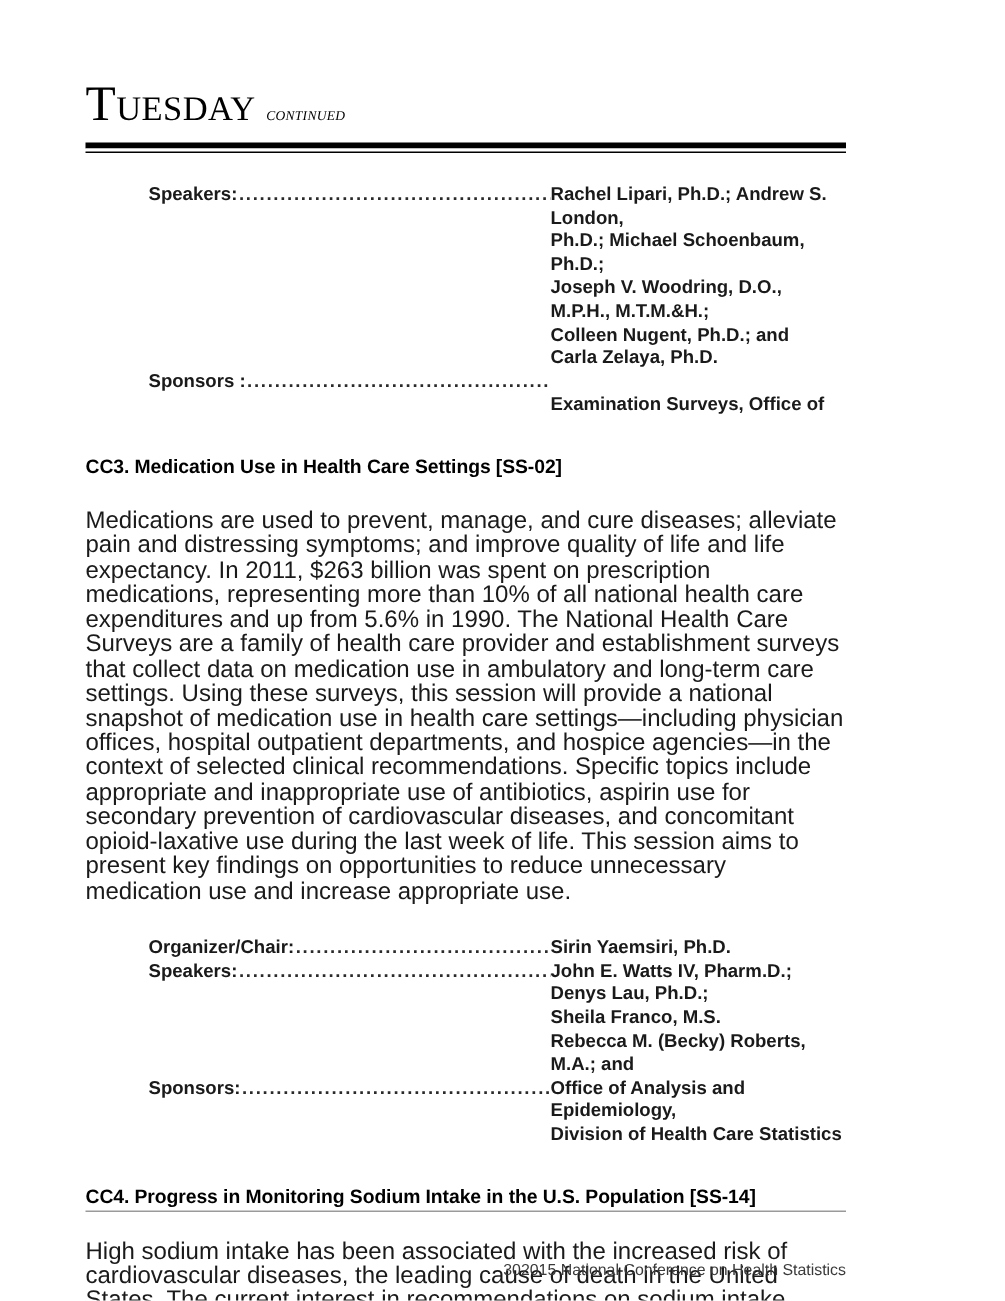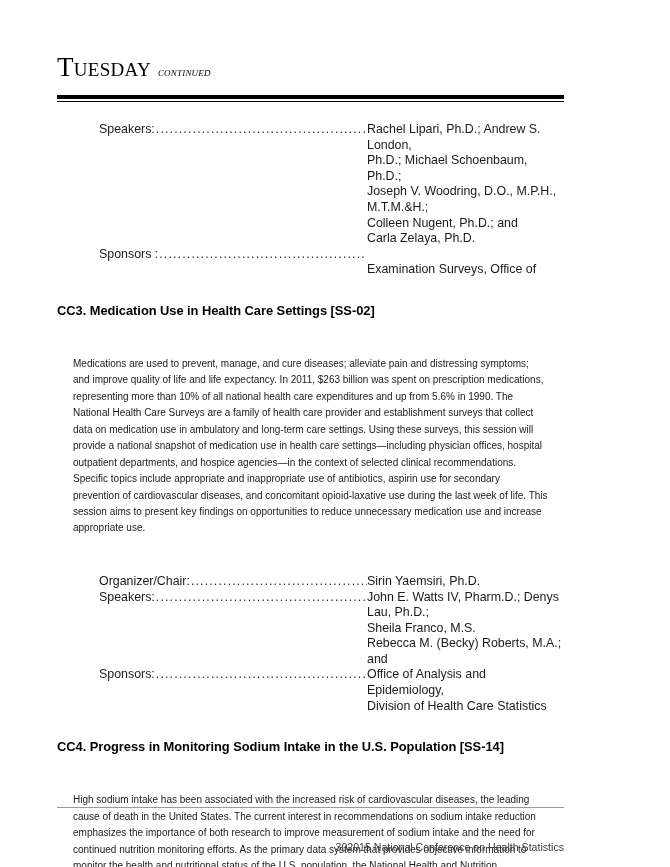--- a/index.html
+++ b/index.html
@@ -31,21 +31,21 @@
     top: 52px;
     width: 507px;
     height: 42px;
     display: flex;
     align-items: baseline;
     font-family: "Liberation Serif", serif;
     color: #000;
     white-space: nowrap;
   }
   .rh-day {
-    font-size: 27px;
+    font-size: 33px;
     letter-spacing: 0.3px;
     font-variant: small-caps;
     text-transform: capitalize;
   }
   .rh-sessions {
     font-size: 21.5px;
     font-variant: small-caps;
     margin-left: 11px;
     letter-spacing: 0.2px;
   }
@@ -87,20 +87,21 @@
   
   .credits {
     width: 507px;
   }
   .credit-row {
     display: flex;
     align-items: flex-start;
     font-size: 12.4px;
     line-height: 15.6px;
     color: #1a1a1a;
+    font-weight: bold;
   }
   .credit-label-cell {
     width: 310px;
     flex: 0 0 310px;
     display: flex;
     align-items: baseline;
     padding-left: 42px;
     box-sizing: border-box;
     overflow: hidden;
     white-space: nowrap;
@@ -128,22 +129,22 @@
     margin: 0;
     font-family: "Liberation Sans", sans-serif;
     font-size: 12.9px;
     font-weight: bold;
     line-height: 16px;
     letter-spacing: -0.05px;
     color: #000;
   }
 
   p.body-text {
-    margin: 16px;
-    font-size: 10px;
+    margin: 0;
+    font-size: 16px;
     line-height: 16.45px;
     text-align: left;
     color: #1a1a1a;
   }
 
   
   .footer-rule {
     position: absolute;
     left: 57px;
     top: 807px;

